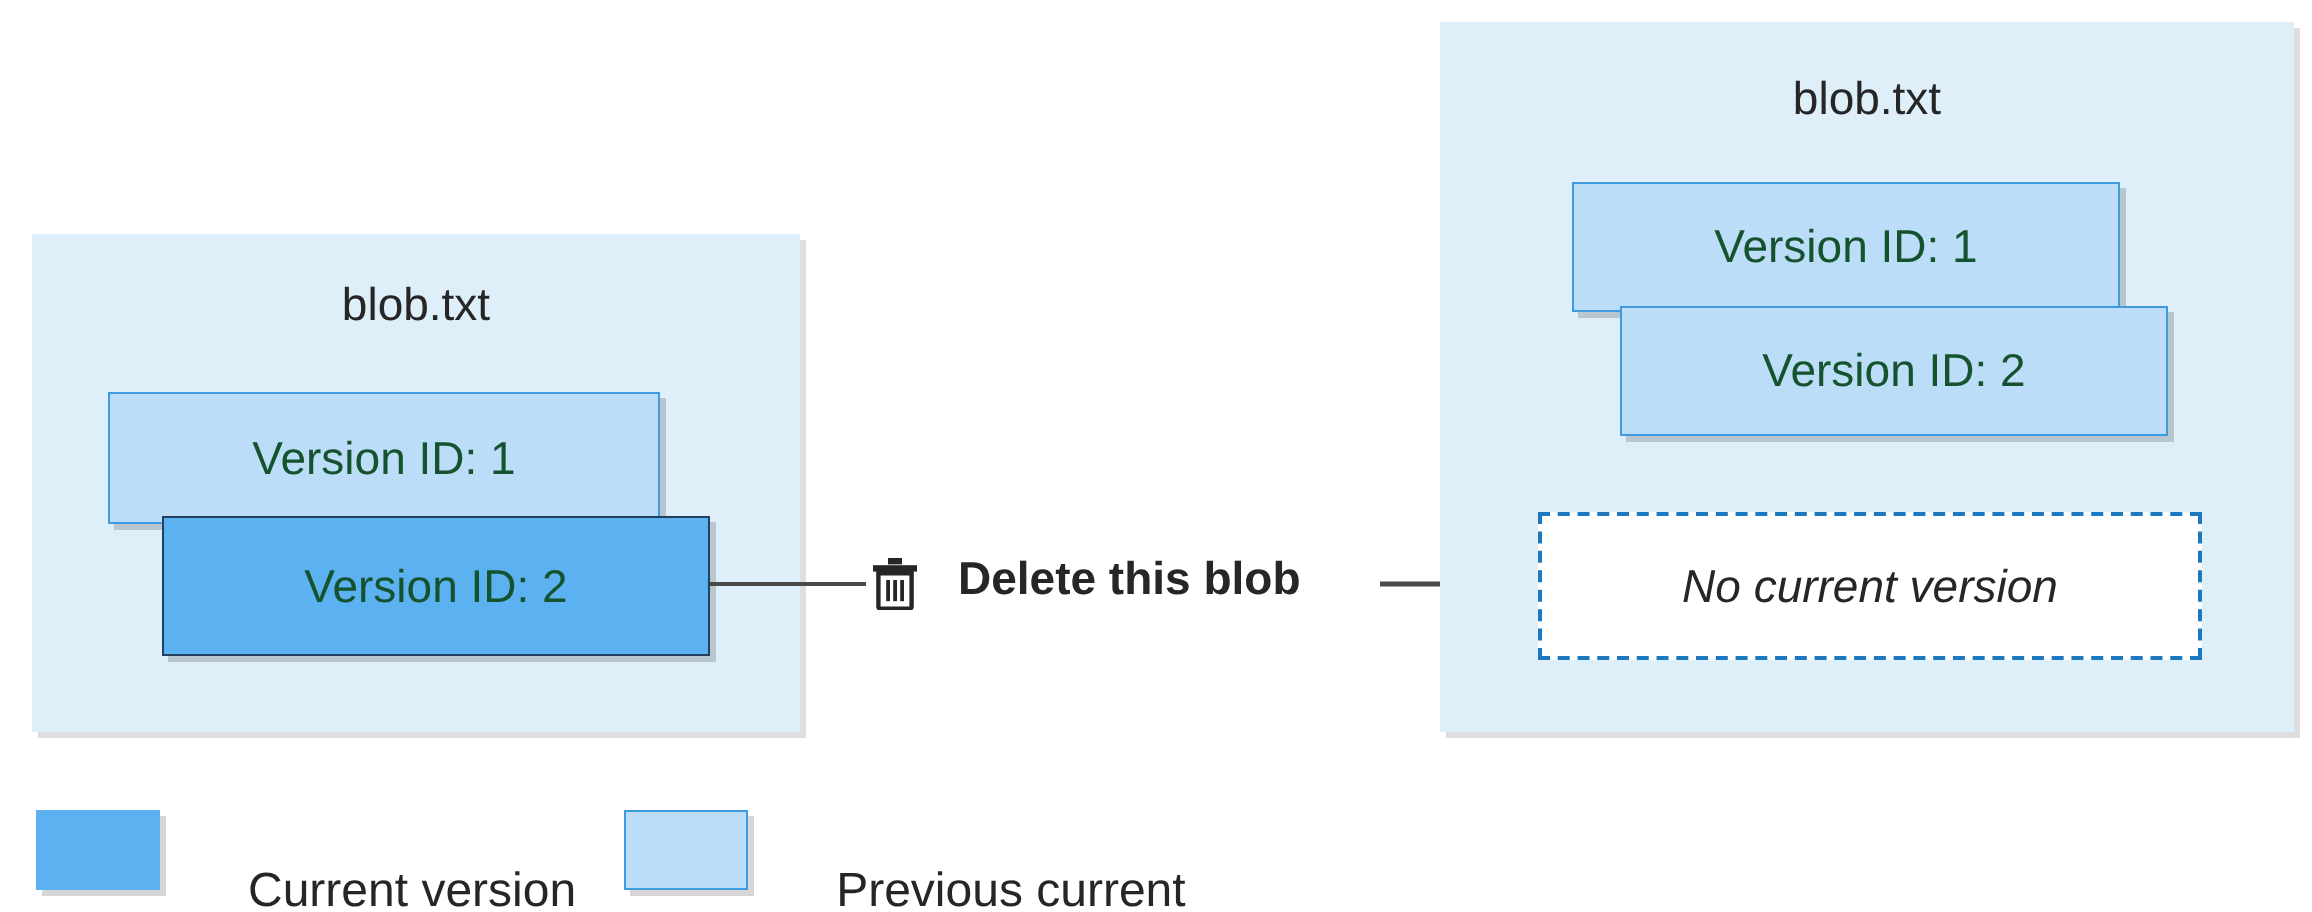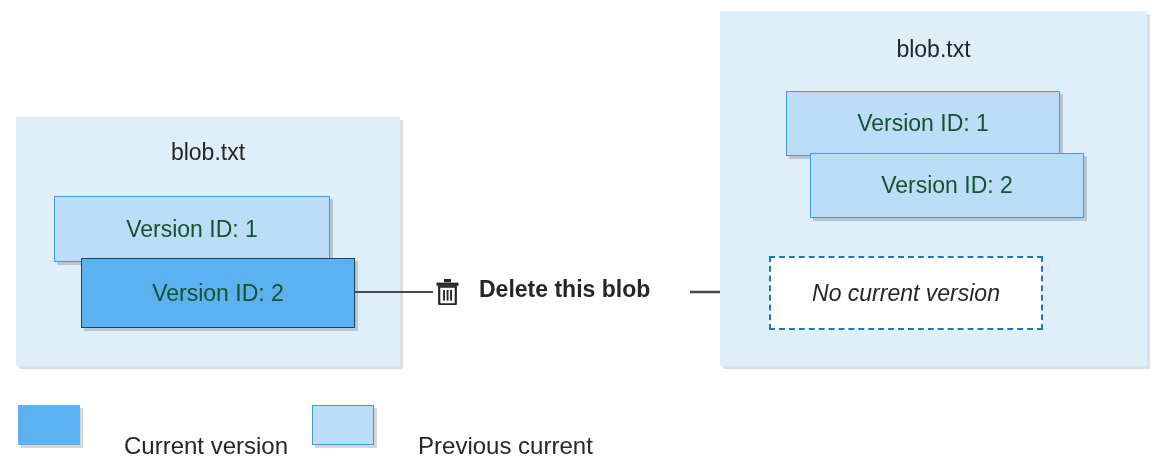--- a/index.html
+++ b/index.html
@@ -168,21 +168,21 @@
 </div>
 
 <div class="vbox previous" style="left:786px; top:91px; width:274px; height:65px;">
   <span>Version ID: 1</span>
 </div>
 
 <div class="vbox previous" style="left:810px; top:153px; width:274px; height:65px;">
   <span>Version ID: 2</span>
 </div>
 
-<div class="dashed-box" style="left:769px; top:256px; width:274px; height:74px;">
+<div class="dashed-box" style="left:769px; top:256px; width:332px; height:74px;">
   <span>No current version</span>
 </div>
 
 <div class="legend">
   <div class="legend-item">
     <span class="swatch current"></span>
     <span class="legend-label" style="margin-left:44px;">Current version</span>
   </div>
   <div class="legend-item" style="margin-left:24px;">
     <span class="swatch previous"></span>

